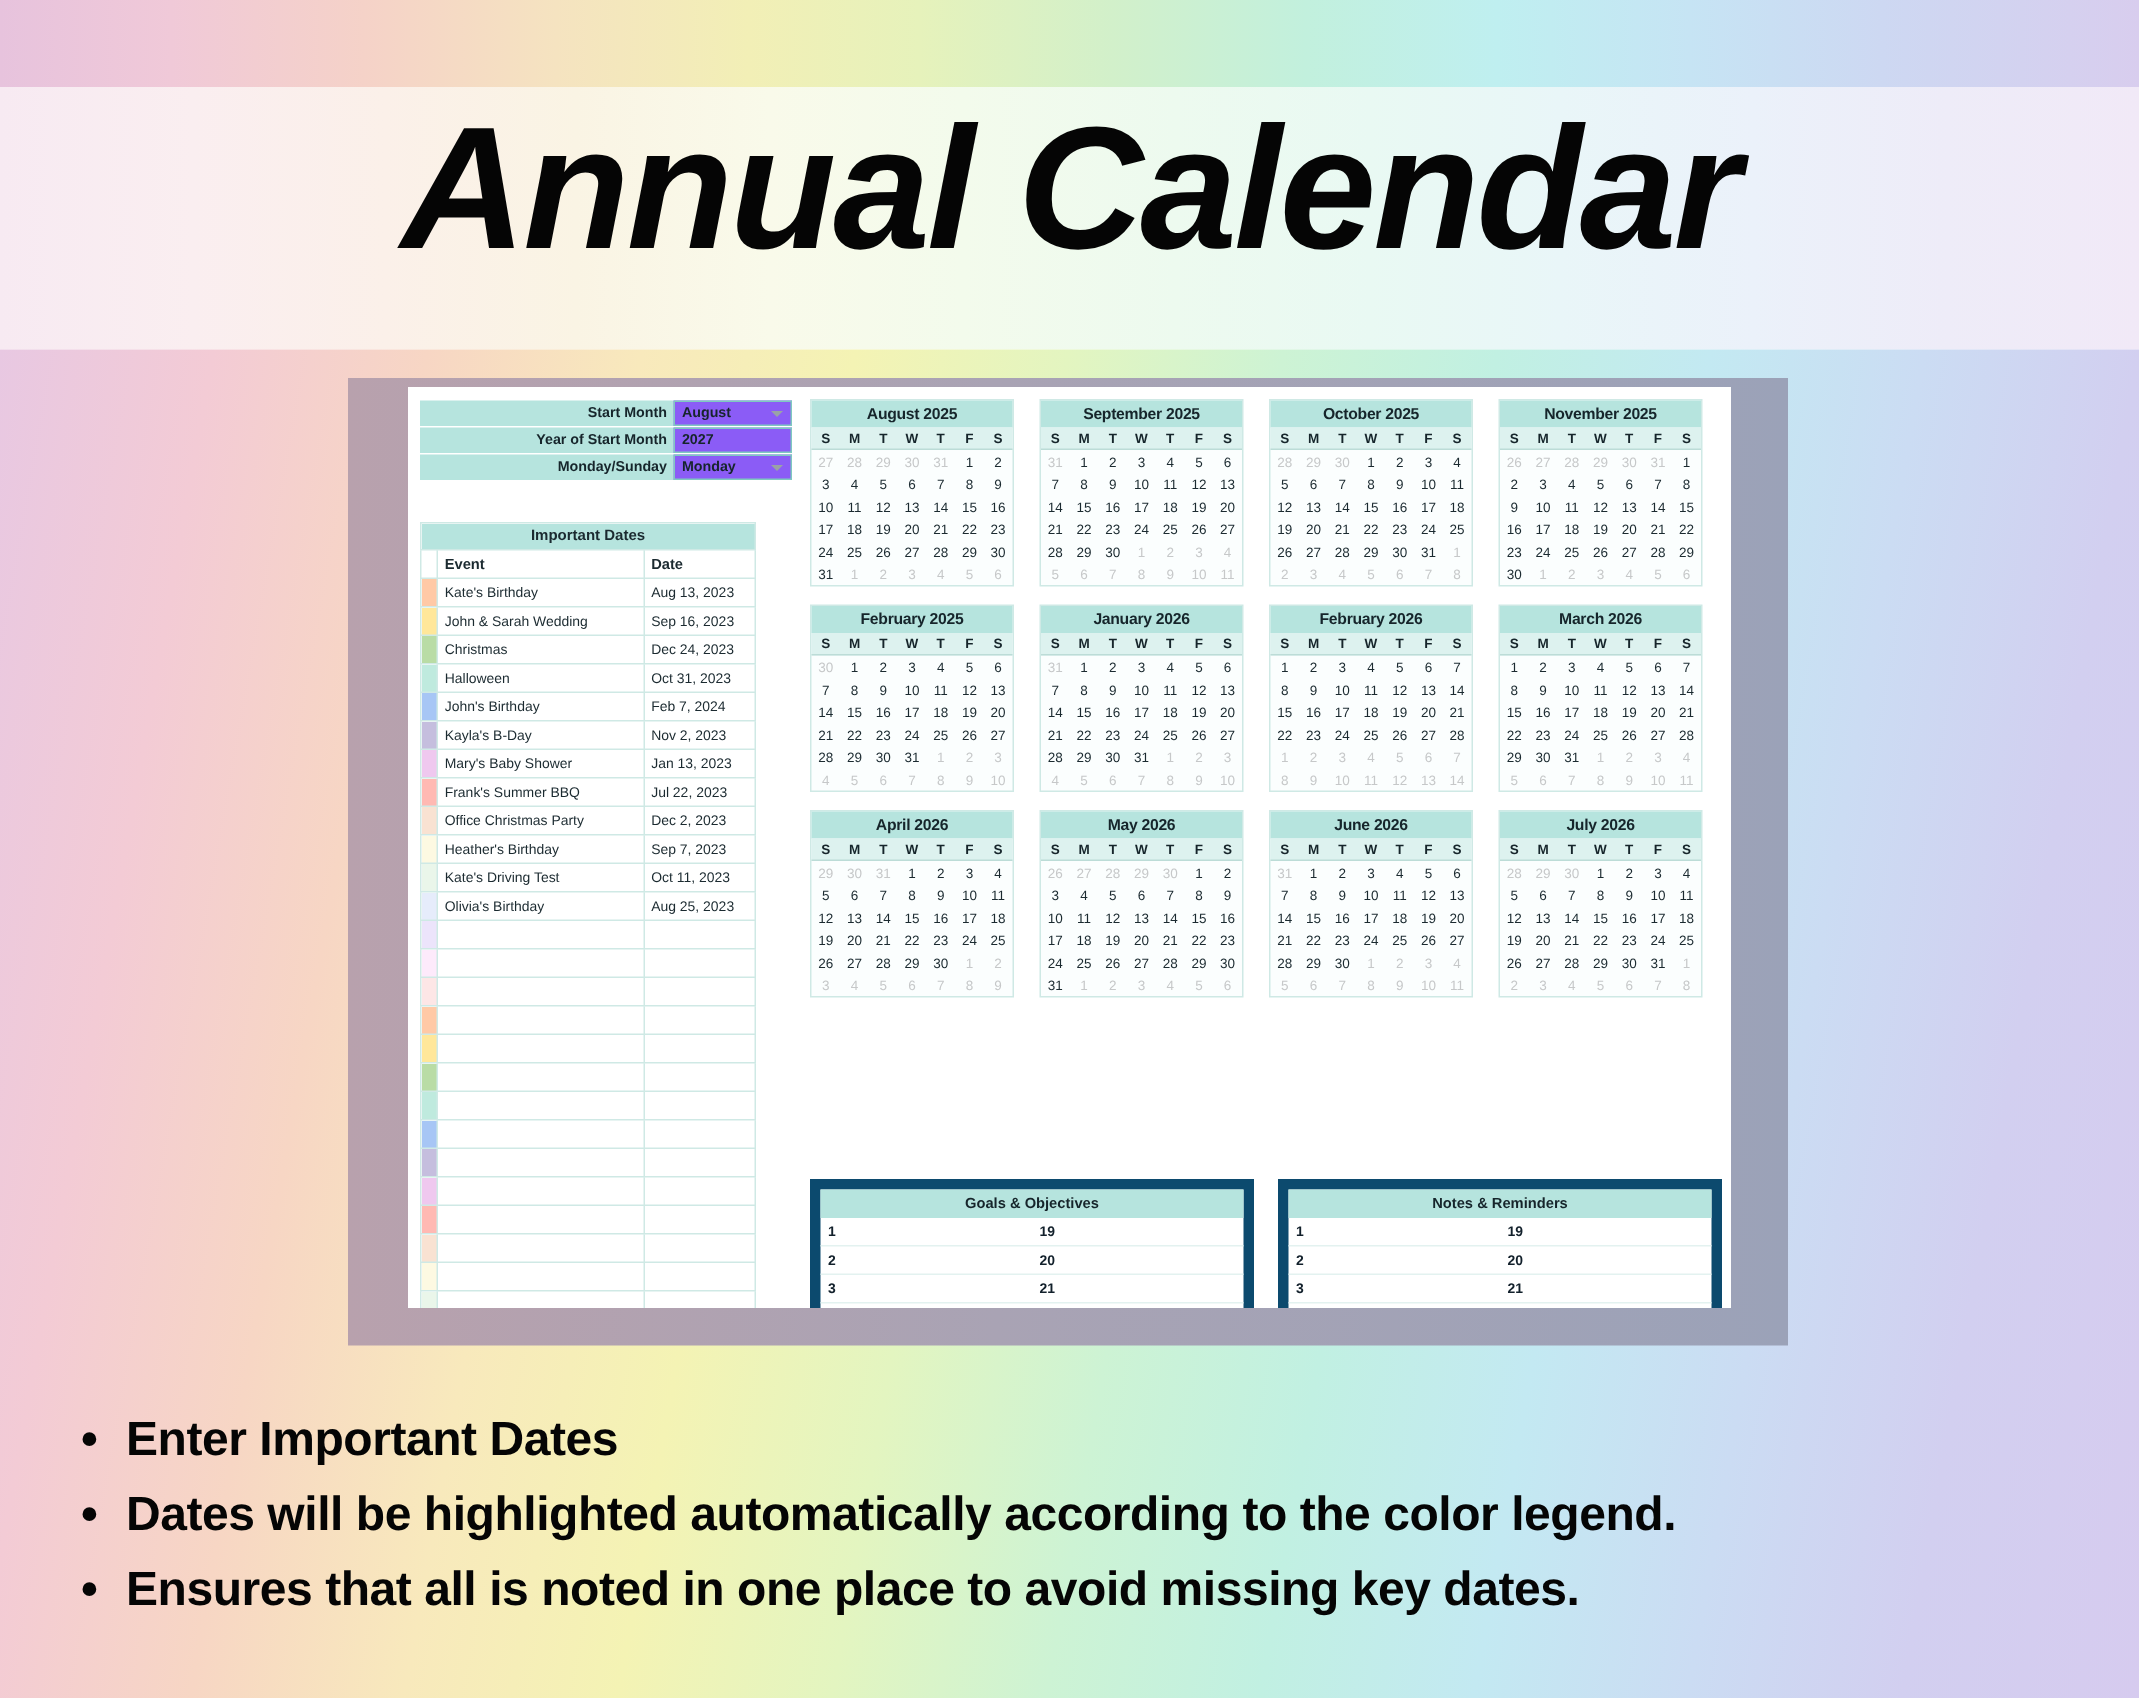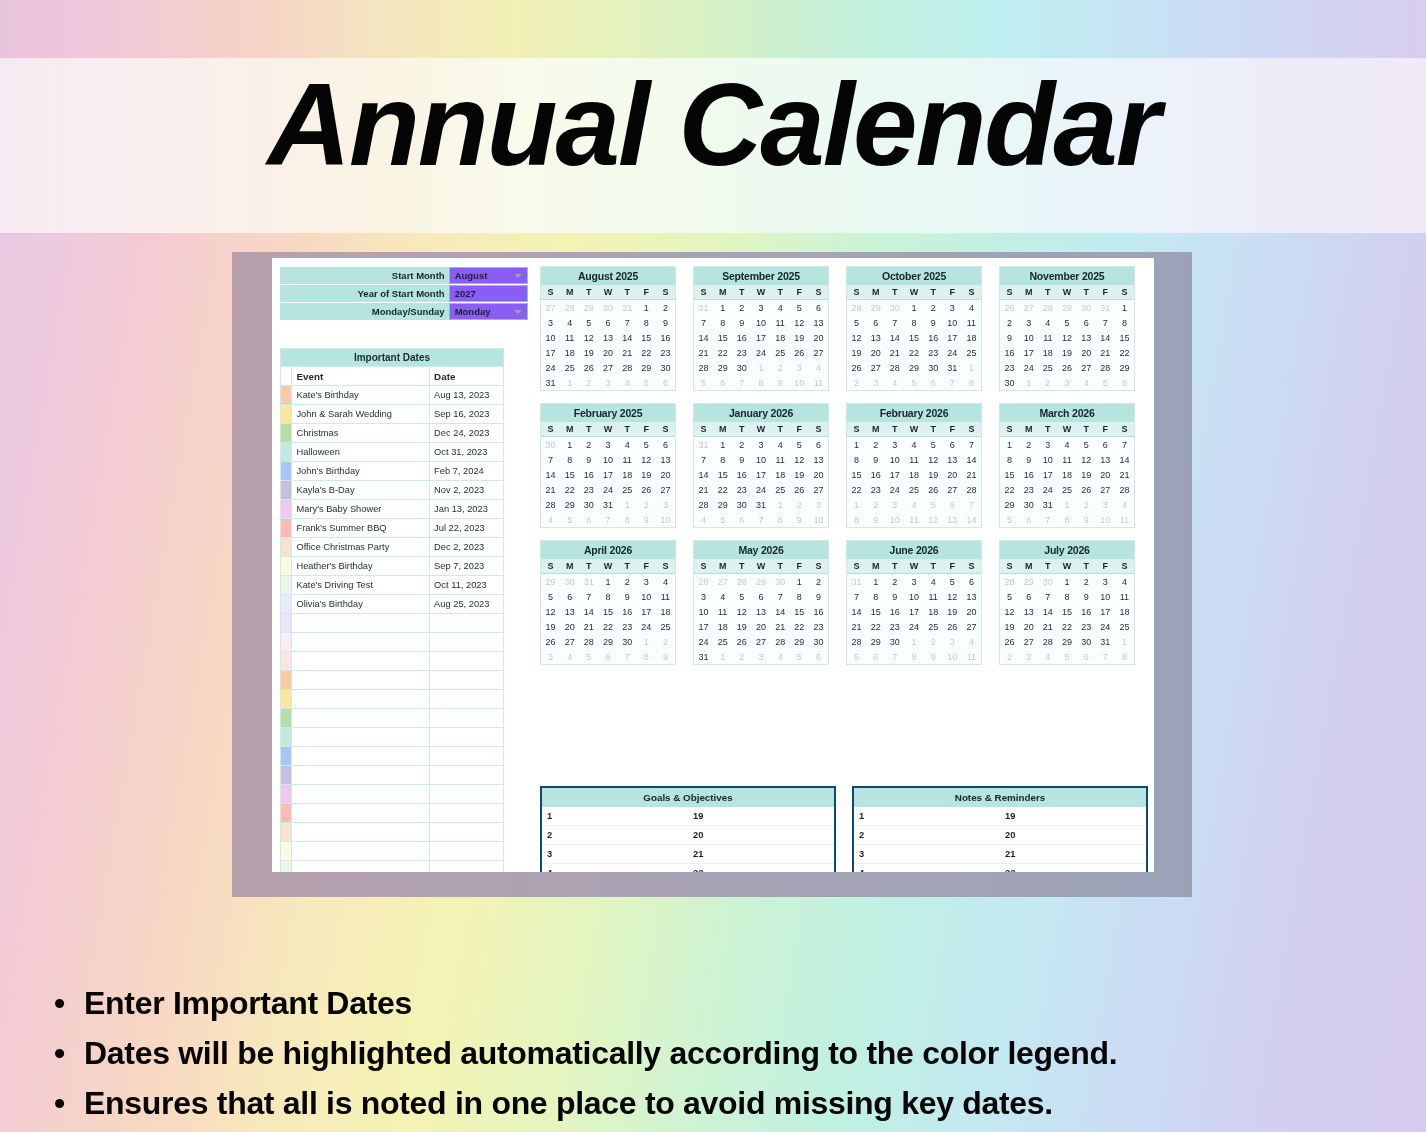--- a/index.html
+++ b/index.html
@@ -128,37 +128,37 @@
     flex: 1; text-align: center; font-size: 9px;
     color: #1b2a30; padding: 2.5px 0; font-weight: 500;
   }
   .day.other { color: #c6c8c9; }
 
   
   #bottom-sections {
     position: absolute; left: 268px; top: 528px;
     display: flex; gap: 16px;
   }
-  .list-panel { width: 296px; border: 2px solid #0c4a6e; background:#fff; }
+  .list-panel { width: 296px; border: 7px solid #0c4a6e; background:#fff; }
   .list-panel-title {
     background: #b6e4de; text-align: center; font-weight: 700;
     font-size: 9.8px; color: #16252b; padding: 4px 0;
   }
   .list-grid { display: flex; }
   .list-col { flex: 1; }
   .list-item {
     display: flex; align-items: center; height: 19px;
     border-bottom: 1px solid #e3f2f0; padding-left: 5px;
   }
   .list-num { font-size: 9.3px; font-weight: 700; color: #12202b; width: 18px; }
   .list-line { flex: 1; }
 
   
   #bullets {
-    position: absolute; left: 48px; top: 934px; width: 1340px; margin-top: 44px;
+    position: absolute; left: 48px; top: 934px; width: 1340px;
   }
   #bullets li {
     list-style: none; position: relative; padding-left: 36px;
     font-size: 32px; font-weight: 700; color: #050505;
     line-height: 50px; letter-spacing: -0.3px;
   }
   #bullets li::before {
     content: "•"; position: absolute; left: 6px; top: 0; font-size: 32px;
   }
 </style>

